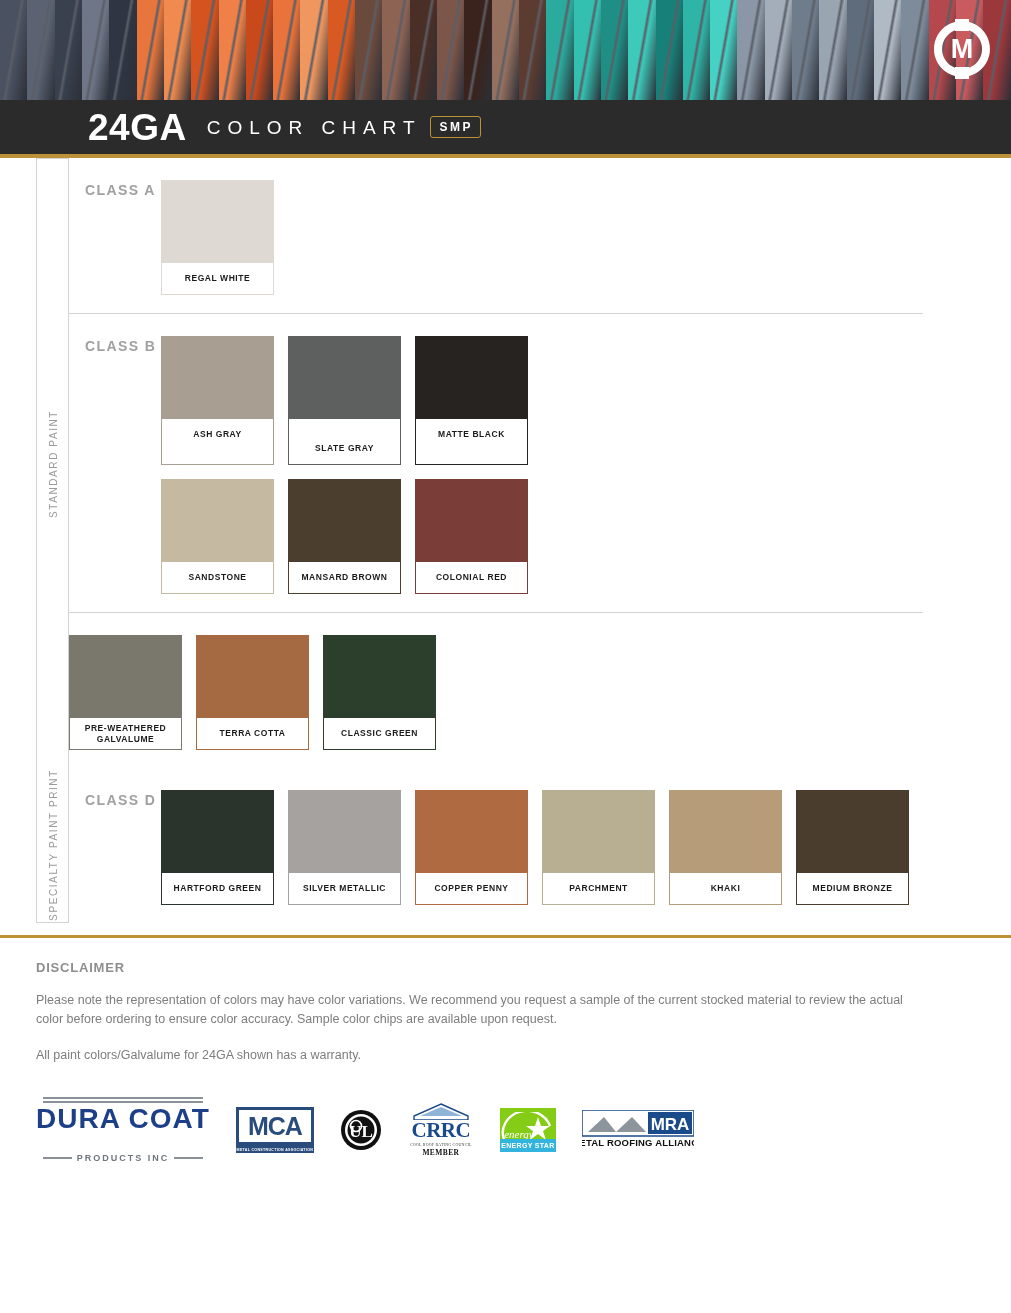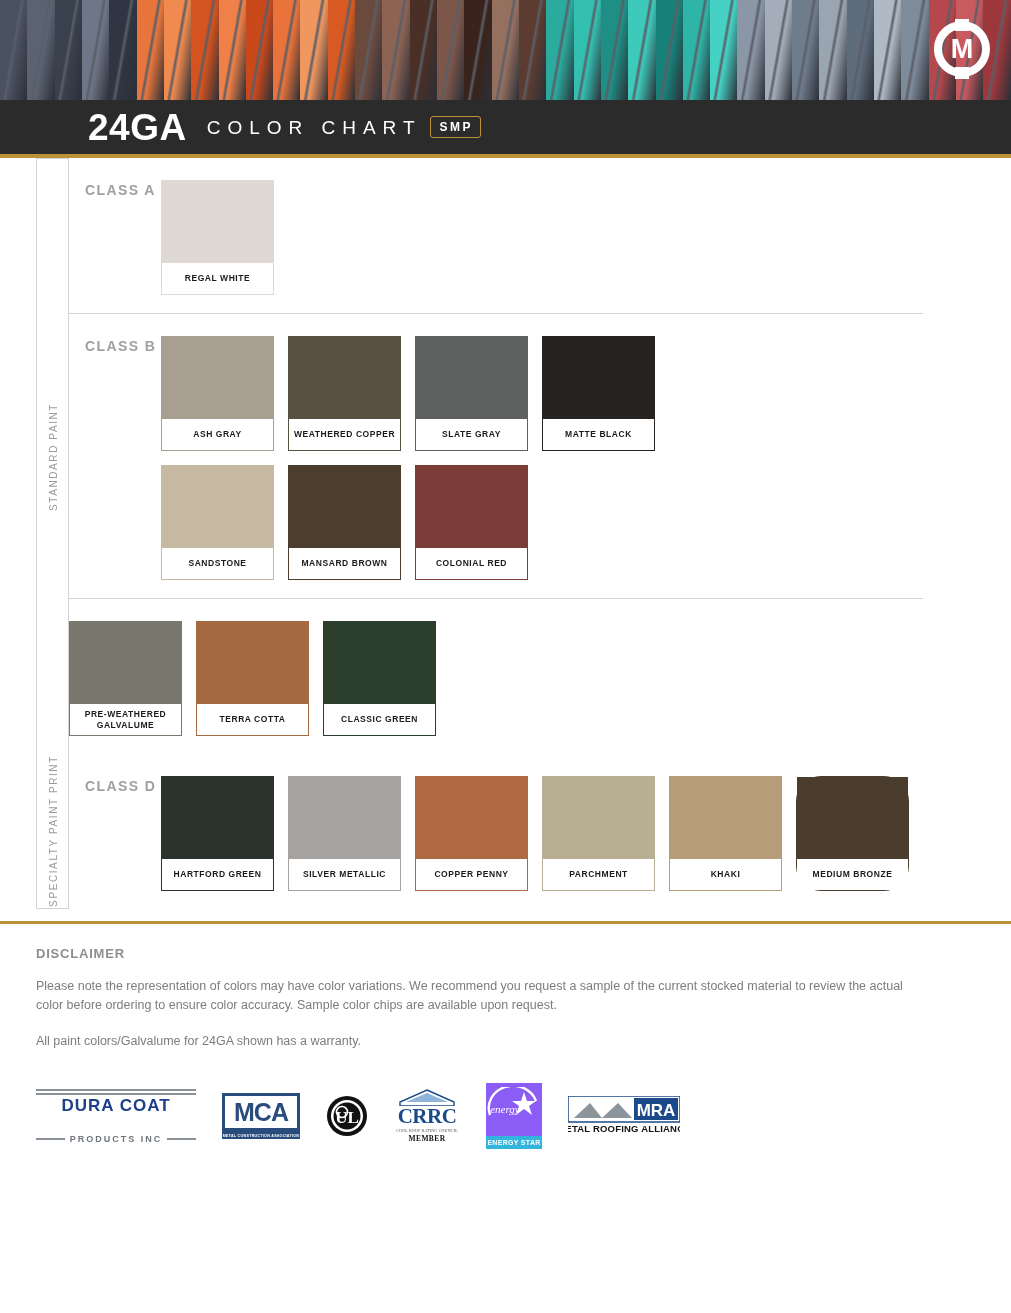--- a/index.html
+++ b/index.html
@@ -165,21 +165,21 @@
     align-items: center;
     gap: 26px;
     padding: 32px 0 0 36px;
   }
   .flogo { display: flex; align-items: center; justify-content: center; }
 
   .dc-logo { flex-direction: column; }
   .dc-bars { width: 160px; }
   .dc-bar { height: 2px; background: #8b9199; margin-bottom: 2px; }
   .dc-word {
-    font-size: 17px; font-weight: bold; letter-spacing: 1px;
+    font-size: 28px; font-weight: bold; letter-spacing: 1px;
     color: #1d3f88; line-height: 1; font-family: "Liberation Sans", sans-serif;
   }
   .dc-sub {
     display: flex; align-items: center; gap: 5px; margin-top: 20px; width: 160px;
   }
   .dc-sub-line { flex: 1; height: 2px; background: #8b9199; }
   .dc-sub-text { font-size: 9px; letter-spacing: 2px; color: #6f757d; font-weight: bold; }
 
   .mca-logo { width: 78px; height: 46px; background: #2a4c7d; position: relative; }
   .mca-inner {
@@ -193,21 +193,21 @@
   }
 
   .ul-logo { width: 42px; height: 42px; }
 
   .crrc-logo { flex-direction: column; align-items: center; width: 66px; font-family: Liberation Serif, serif; }
   .crrc-roof { width: 58px; height: 17px; position: relative; overflow: hidden; }
   .crrc-word { font-size: 21px; font-weight: bold; color: #1b4a8a; letter-spacing: -0.5px; line-height: 1; }
   .crrc-sub { font-size: 4px; color: #444; letter-spacing: 0.2px; text-align: center; line-height: 1.25; margin-top: 1px; }
   .crrc-member { font-size: 7.5px; font-weight: bold; color: #111; letter-spacing: 0.4px; margin-top: 1px; }
 
-  .estar-logo { width: 56px; height: 66px; background: #8b5cf6; position: relative; }
+  .estar-logo { width: 56px; height: 44px; background: #84cc16; position: relative; }
   .estar-band {
     position: absolute; left: 0; right: 0; bottom: 0; height: 13px; background: #32b4dd;
     display: flex; align-items: center; justify-content: center;
     font-size: 7px; font-weight: bold; color: #ffffff; letter-spacing: 0.3px;
   }
   .estar-mark { position: absolute; top: 4px; left: 0; right: 0; height: 33px; }
 
   .mra-logo { width: 112px; height: 40px; }
 </style>
 </head>
@@ -290,25 +290,21 @@
           </div>
         </div>
         <div class="class-row">
           <div class="class-label">CLASS B</div>
           <div class="swatch-wrap">
             <div class="swatch-row">
               <div class="swatch" style="border-color: rgb(168, 158, 146);">
                 <div class="swatch-color" style="background: rgb(168, 158, 146);"></div>
                 <div class="swatch-name">ASH GRAY</div>
               </div>
-              <div class="swatch" style="border-color: rgb(88, 80, 66);">
-                <div class="swatch-color" style="background: rgb(88, 80, 66);"></div>
-                <div class="swatch-name">WEATHERED COPPER</div>
-              </div>
-              <div class="swatch" style="border-color: rgb(94, 95, 95);">
+              <div class="swatch" style="border-color: rgb(94, 95, 95); gap: 14px;">
                 <div class="swatch-color" style="background: rgb(94, 95, 95);"></div>
                 <div class="swatch-name">SLATE GRAY</div>
               </div>
               <div class="swatch" style="border-color: rgb(38, 35, 32);">
                 <div class="swatch-color" style="background: rgb(38, 35, 32);"></div>
                 <div class="swatch-name">MATTE BLACK</div>
               </div>
             </div>
             <div class="swatch-row">
               <div class="swatch" style="border-color: rgb(197, 185, 162);">
@@ -368,21 +364,21 @@
                 <div class="swatch-name">COPPER PENNY</div>
               </div>
               <div class="swatch" style="border-color: rgb(184, 174, 146);">
                 <div class="swatch-color" style="background: rgb(184, 174, 146);"></div>
                 <div class="swatch-name">PARCHMENT</div>
               </div>
               <div class="swatch" style="border-color: rgb(183, 156, 121);">
                 <div class="swatch-color" style="background: rgb(183, 156, 121);"></div>
                 <div class="swatch-name">KHAKI</div>
               </div>
-              <div class="swatch" style="border-color: rgb(74, 61, 46); border-radius: 25px;">
+              <div class="swatch" style="border-color: rgb(74, 61, 46);">
                 <div class="swatch-color" style="background: rgb(74, 61, 46);"></div>
                 <div class="swatch-name">MEDIUM BRONZE</div>
               </div>
             </div>
           </div>
         </div>
       </div>
     </div>
   </div>
 

